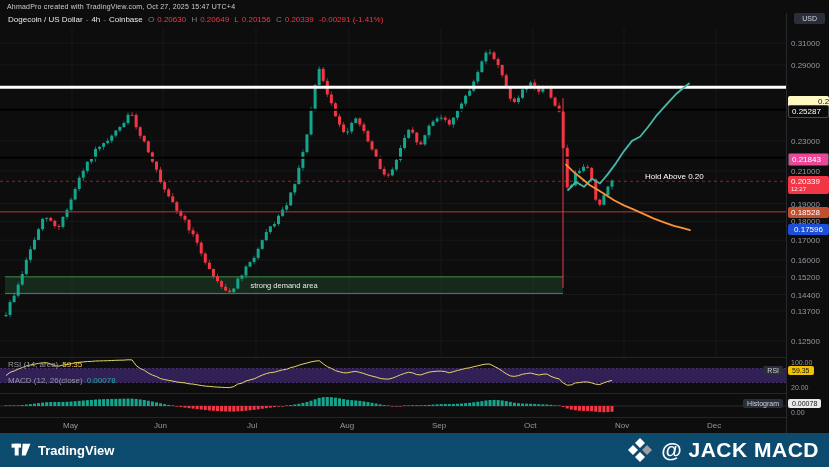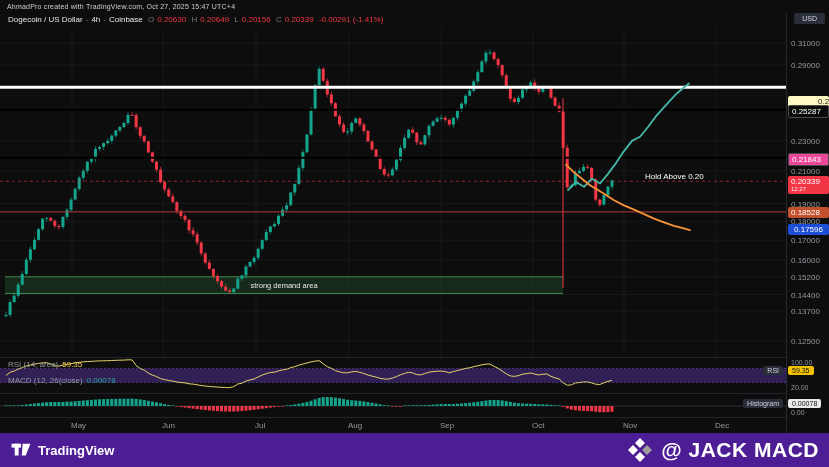--- a/index.html
+++ b/index.html
@@ -28,22 +28,22 @@
   .hsep{position:absolute;left:0;width:829px;height:1px;background:#23252b;z-index:4;}
   .pane-label{position:absolute;left:8px;font-size:8px;color:#9598a1;white-space:nowrap;z-index:6;}
   .val-y{color:#f2c94c;margin-left:4px;}
   .val-g{color:#26a69a;margin-left:4px;}
   .axis-note{position:absolute;font-size:7px;color:#9598a1;z-index:6;}
   .sbadge{position:absolute;font-size:7px;padding:1px 4px;border-radius:2px;z-index:7;white-space:nowrap;}
   .rsi-name-badge{top:366px;right:46px;background:#2a2e39;color:#cfd2dc;}
   .rsi-val-badge{top:366px;left:788px;background:#f2c200;color:#151515;}
   .macd-name-badge{top:399px;right:46px;background:#2a2e39;color:#cfd2dc;}
   .macd-val-badge{top:399px;left:788px;background:#e9e9e9;color:#111;}
-  .taxis-label{position:absolute;top:421px;font-size:8px;color:#9598a1;z-index:5;margin-left:8px;}
-  .footer{position:absolute;left:0;top:433px;width:829px;height:34px;background:#4c1d95;display:flex;
+  .taxis-label{position:absolute;top:421px;font-size:8px;color:#9598a1;z-index:5;}
+  .footer{position:absolute;left:0;top:433px;width:829px;height:34px;background:#0c4a6e;display:flex;
           align-items:center;justify-content:space-between;padding:0 10px;z-index:9;}
   .brand{display:flex;align-items:center;gap:6px;color:#fff;font-size:13px;font-weight:bold;}
   .wm{display:flex;align-items:center;gap:8px;color:#fff;font-size:21px;font-weight:bold;letter-spacing:.5px;}
 </style>
 </head>
 <body>
 
 <div id="screen">
 
   <div class="topbar">

